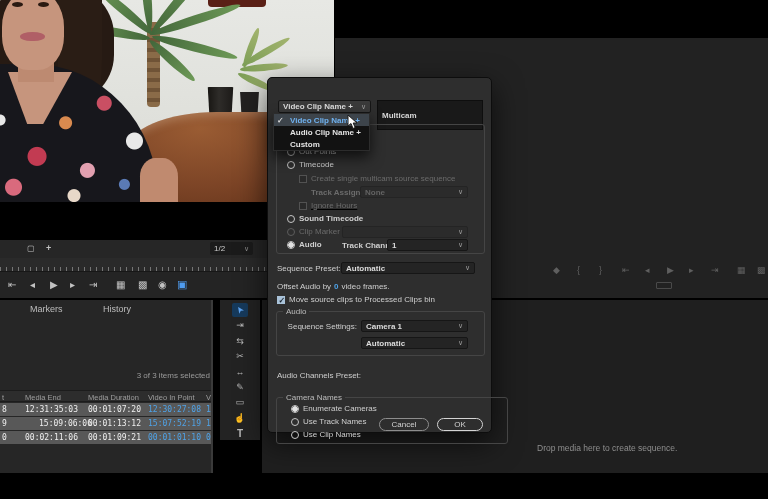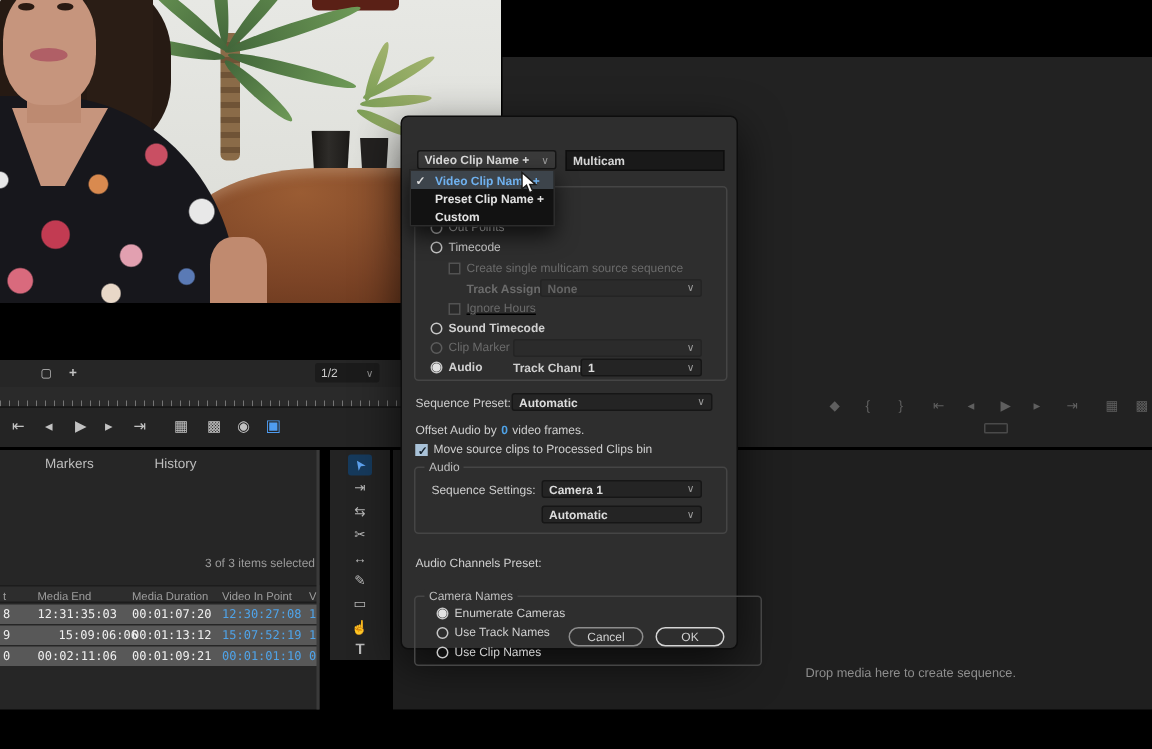--- a/index.html
+++ b/index.html
@@ -207,21 +207,21 @@
   <div class="abs" style="left:262px;top:300px;width:506px;height:173px;background:#1f1f1f;">
     <span class="abs" style="left:275px;top:143px;font-size:8.5px;color:#8e8e8e;">Drop media here to create sequence.</span>
   </div>
 
   <div id="dlg" class="abs" style="left:267px;top:77px;width:225px;height:356px;">
 
     <div class="dd" style="left:10px;top:22px;width:93px;height:13px;background:#3a3a3a;">
       <span>Video Clip Name +</span>
       <span class="chev">∨</span>
     </div>
-    <div class="abs" style="left:109px;top:22px;width:106px;height:14px;background:#191919;border:1px solid #0e0e0e;display:flex;align-items:center;padding:0 4px;">
+    <div class="abs" style="left:109px;top:22px;width:106px;height:30px;background:#191919;border:1px solid #0e0e0e;display:flex;align-items:center;padding:0 4px;">
       <span style="font-size:8px;font-weight:bold;color:#d6d6d6;">Multicam</span>
     </div>
 
     <div class="grp" style="left:8px;top:46px;width:209px;height:130px;">
       <div class="row" style="left:10px;top:22px;">
         <span class="radio"></span>
           <span class="lbl">Out Points</span>
       </div>
       <div class="row" style="left:10px;top:35px;">
         <span class="radio"></span>
@@ -312,21 +312,21 @@
 
     <button class="btn" style="left:111px;top:340px;width:50px;height:13px;border-color:#8d8d8d;">Cancel</button>
     <button class="btn" style="left:169px;top:340px;width:46px;height:13px;border-color:#d4d4d4;font-weight:normal;">OK</button>
 
     <div class="menu" style="left:5px;top:35px;width:97px;">
       <div class="mi hl">
         <span class="chk">✓</span>
         <span>Video Clip Name +</span>
       </div>
       <div class="mi">
-        <span>Preset Clip Name +</span>
+        <span>Audio Clip Name +</span>
       </div>
       <div class="mi">
         <span>Custom</span>
       </div>
     </div>
 
     <svg class="abs" style="left:79px;top:36px;z-index:60;" width="12" height="16" viewBox="0 0 12 16">
       <path d="M1 1 L1 12 L4 9.5 L6 14.5 L8.2 13.5 L6.2 9 L10 9 Z" fill="#ffffff" stroke="#1a1a1a" stroke-width="1"></path>
     </svg>
   </div>

